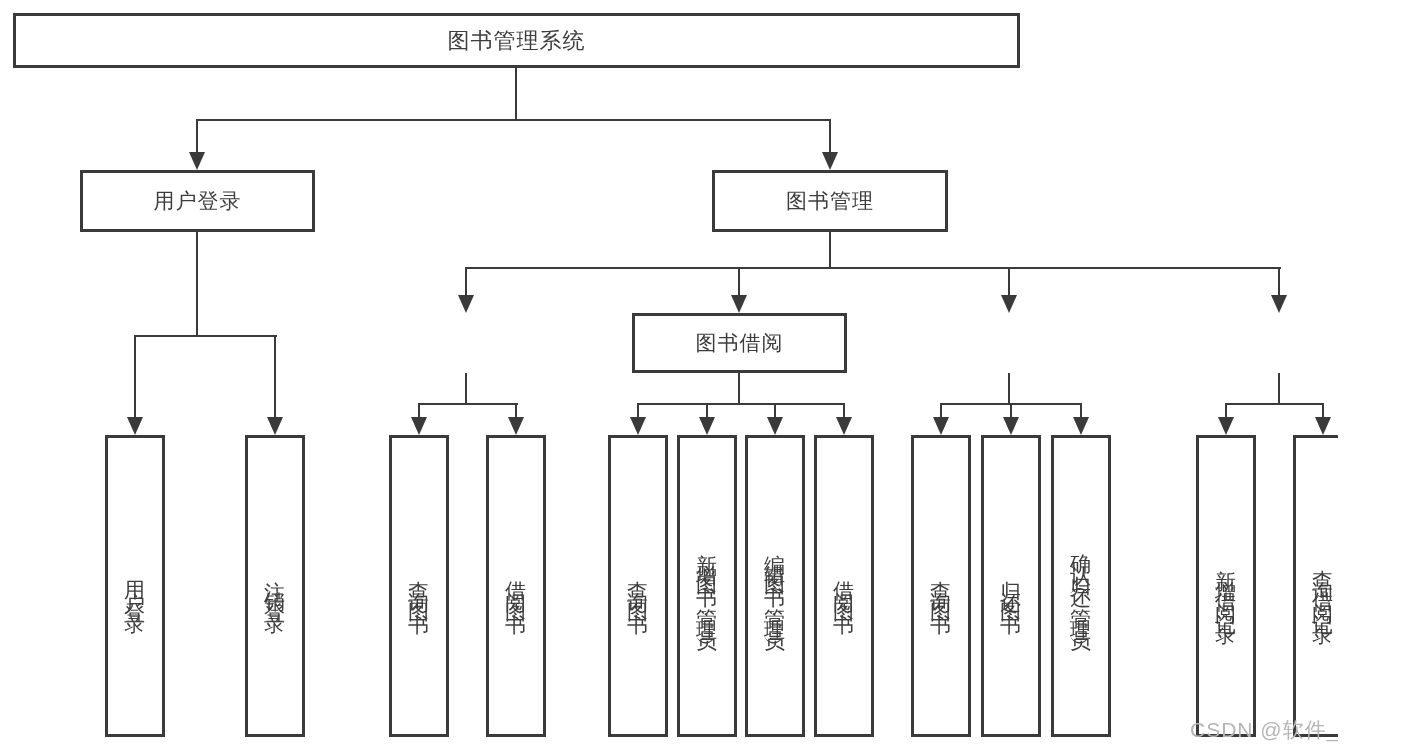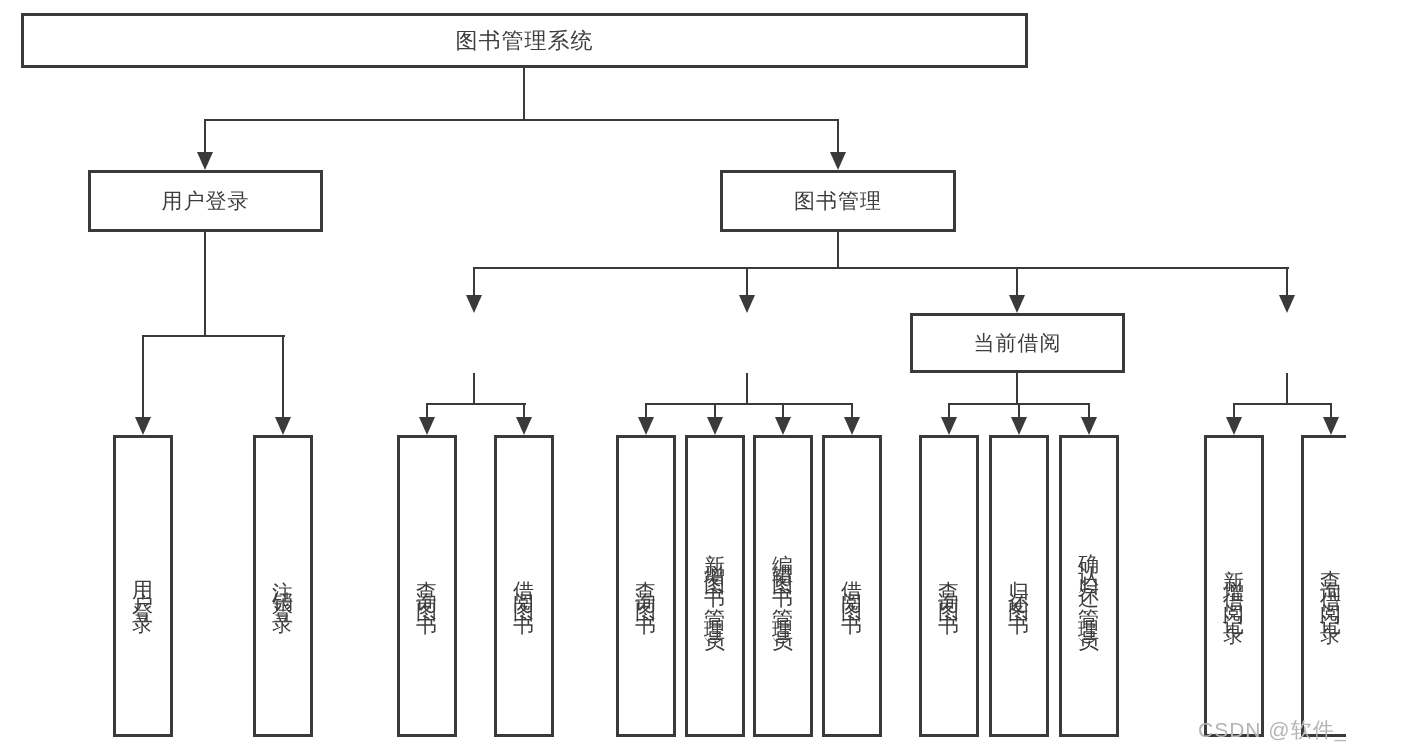--- a/index.html
+++ b/index.html
@@ -11,21 +11,20 @@
   html,body{margin:0;padding:0;}
   body{
     font-family:"Liberation Sans","DejaVu Sans",sans-serif;
     background:var(--background,#fff);
   }
   .canvas{
     position:relative;
     width:1338px;height:747px;
     background:var(--background,#fff);
     overflow:hidden;
-    margin-left:8px;
   }
   .box{
     position:absolute;
     box-sizing:border-box;
     border:3px solid var(--line,#3a3a3a);
     background:#fff;
     display:flex;
     align-items:center;
     justify-content:center;
     color:var(--text,#3d3d3d);
@@ -71,22 +70,22 @@
     <span>图书管理系统</span>
   </div>
 
   <div class="box" style="left:80px;top:170px;width:235px;height:62px">
     <span>用户登录</span>
   </div>
   <div class="box" style="left:712px;top:170px;width:236px;height:62px">
     <span>图书管理</span>
   </div>
 
-  <div class="box" style="left:902px;top:313px;width:215px;height:60px">
-    <span>当前借阅</span>
+  <div class="box" style="left:632px;top:313px;width:215px;height:60px">
+    <span>图书借阅</span>
   </div>
 
   <div class="box vbox" style="left:105px;top:435px;width:60px;height:302px">
     <span>用户登录</span>
   </div>
   <div class="box vbox" style="left:245px;top:435px;width:60px;height:302px">
     <span>注销登录</span>
   </div>
 
   <div class="box vbox" style="left:389px;top:435px;width:60px;height:302px">

